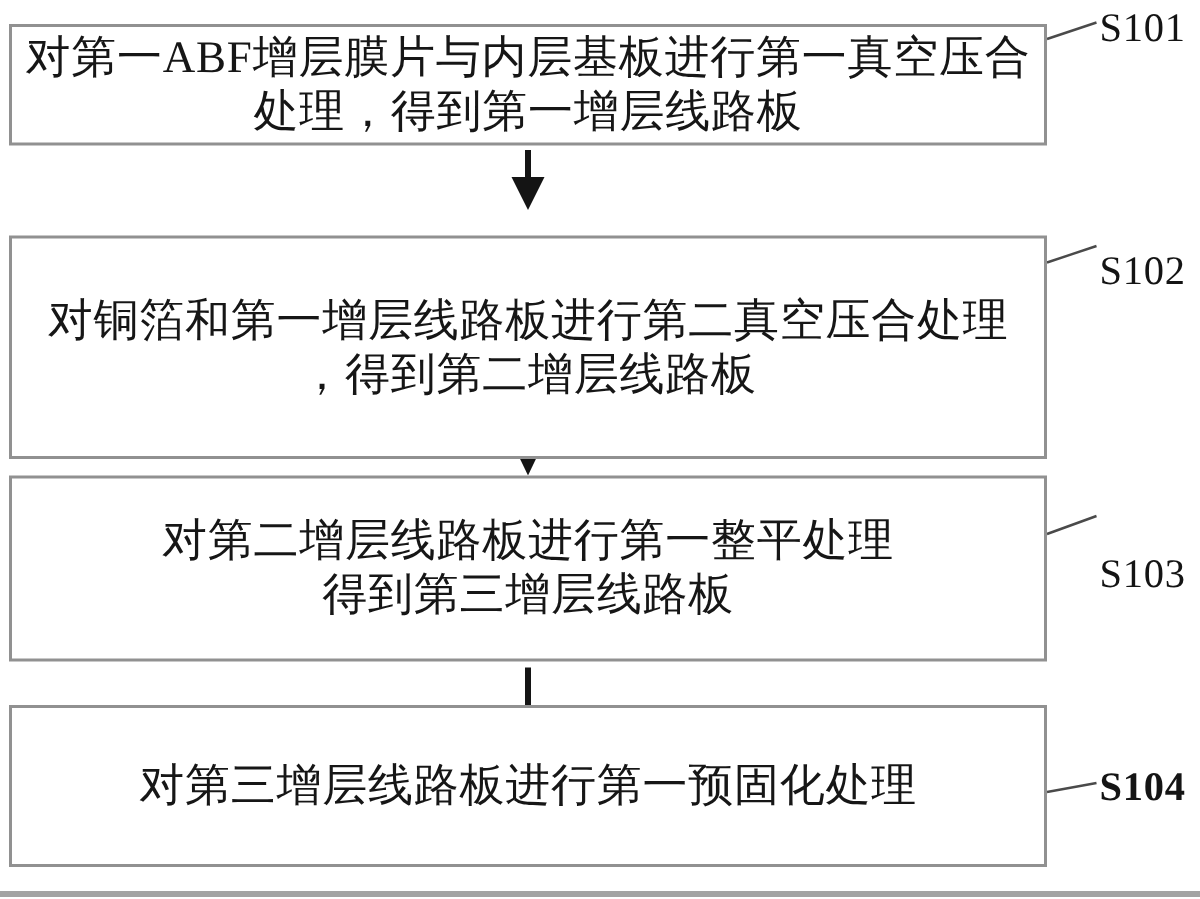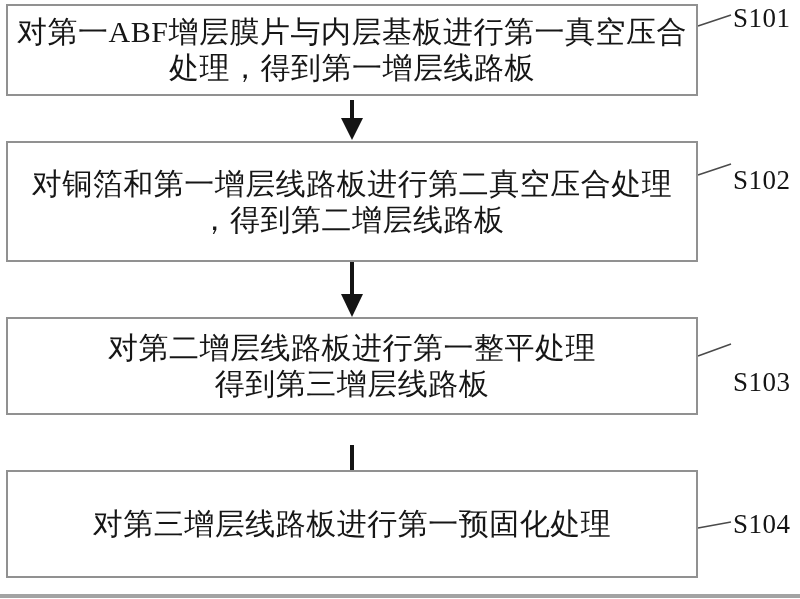--- a/index.html
+++ b/index.html
@@ -58,43 +58,43 @@
     height: 4px;
     background: #a3a3a3;
     z-index: 0;
   }
 </style>
 </head>
 <body>
 
 <div class="page">
 
-  <div class="flow-box" style="top:4px; height:92px;">
+  <div class="flow-box" style="top:16px; height:81px;">
     <div class="box-text">对第一ABF增层膜片与内层基板进行第一真空压合
 处理，得到第一增层线路板</div>
   </div>
 
-  <div class="flow-box" style="top:141px; height:121px;">
+  <div class="flow-box" style="top:157px; height:149px;">
     <div class="box-text">对铜箔和第一增层线路板进行第二真空压合处理
 ，得到第二增层线路板</div>
   </div>
 
-  <div class="flow-box" style="top:317px; height:98px;">
+  <div class="flow-box" style="top:317px; height:124px;">
     <div class="box-text">对第二增层线路板进行第一整平处理
 得到第三增层线路板</div>
   </div>
 
   <div class="flow-box" style="top:470px; height:108px;">
     <div class="box-text">对第三增层线路板进行第一预固化处理</div>
   </div>
 
   <div class="step-label" style="top:3px;">S101</div>
   <div class="step-label" style="top:165px;">S102</div>
   <div class="step-label" style="top:331px;margin-top:36px;">S103</div>
-  <div class="step-label" style="top:509px;">S104</div>
+  <div class="step-label" style="top:509px;font-weight:bold;">S104</div>
 
   <svg class="diagram-svg" width="800" height="599" viewBox="0 0 800 599">
 
     <g>
       <line x1="352" y1="100" x2="352" y2="122" stroke="#141414" stroke-width="4"></line>
       <polygon points="341,118 363,118 352,140" fill="#141414"></polygon>
     </g>
 
     <g>
       <line x1="352" y1="259" x2="352" y2="297" stroke="#141414" stroke-width="4"></line>

